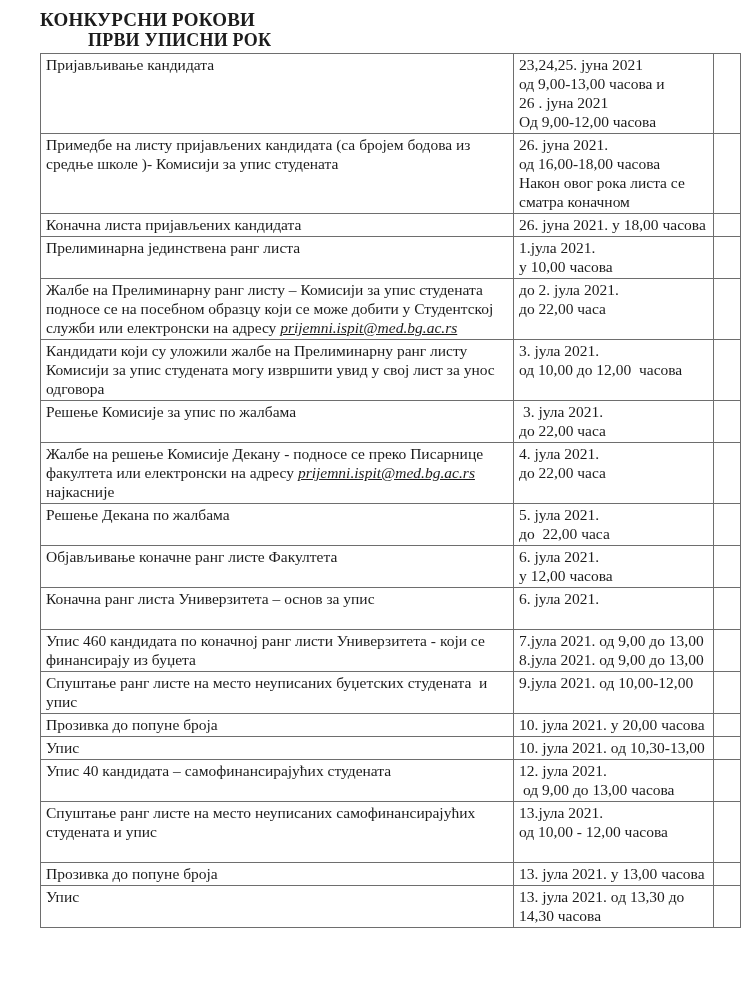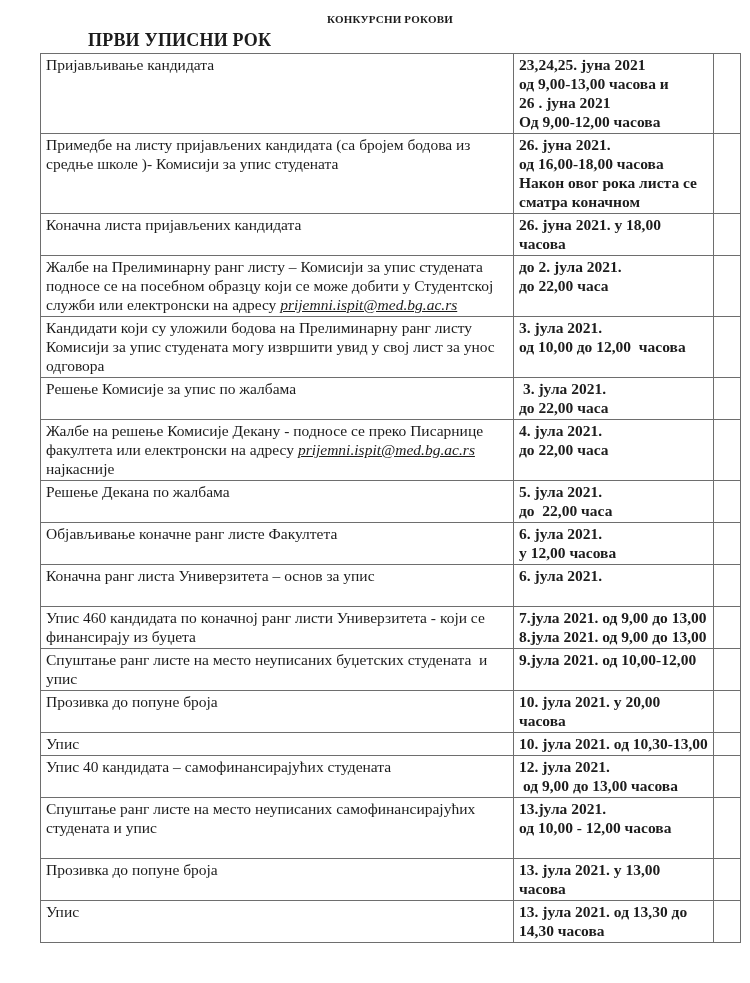--- a/index.html
+++ b/index.html
@@ -11,23 +11,23 @@
     width: 750px;
     font-family: "Liberation Serif", serif;
     color: #1c1c1c;
   }
   .page {
     width: 700px;
     margin-left: 40px;
     padding-top: 9px;
   }
   .doc-title {
-    text-align: center;
+    text-align: left;
     font-weight: bold;
-    font-size: 11px;
+    font-size: 19px;
     line-height: 21px;
     letter-spacing: 0.2px;
   }
   .doc-subtitle {
     font-weight: bold;
     font-size: 18px;
     line-height: 20px;
     padding-left: 48px;
     letter-spacing: 0.2px;
   }
@@ -48,21 +48,21 @@
   }
   td.c-activity { width: 463px; }
   td.c-dates    { width: 190px; }
   td.c-empty    { width: 17px; padding: 0; }
   .email-link {
     text-decoration: underline;
     color: inherit;
     cursor: pointer;
     font-style: italic;
   }
-  .date-line { min-height: 19px; font-weight: bold; }
+  .date-line { min-height: 19px; }
 </style>
 </head>
 <body>
 
 <div class="page">
   <div class="doc-title">КОНКУРСНИ РОКОВИ</div>
   <div class="doc-subtitle">ПРВИ УПИСНИ РОК</div>
   <table class="schedule">
     <tbody id="schedule-body">
         <tr>
@@ -74,26 +74,31 @@
           <td class="c-activity"><span>Примедбе на листу пријављених кандидата (са бројем бодова из средње школе )- Комисији за упис студената</span></td>
           <td class="c-dates"><div class="date-line">26. јуна 2021.</div><div class="date-line">од 16,00-18,00 часова</div><div class="date-line">Након овог рока листа се сматра коначном</div></td>
           <td class="c-empty">&nbsp;</td>
         </tr>
         <tr>
           <td class="c-activity"><span>Коначна листа пријављених кандидата</span></td>
           <td class="c-dates"><div class="date-line">26. јуна 2021. у 18,00 часова</div></td>
           <td class="c-empty">&nbsp;</td>
         </tr>
         <tr>
+          <td class="c-activity"><span>Прелиминарна јединствена ранг листа</span></td>
+          <td class="c-dates"><div class="date-line">1.јула 2021.</div><div class="date-line">у 10,00 часова</div></td>
+          <td class="c-empty">&nbsp;</td>
+        </tr>
+        <tr>
           <td class="c-activity"><span>Жалбе на Прелиминарну ранг листу – Комисији за упис студената подносе се на посебном образцу који се може добити у Студентској служби или електронски на адресу </span><span class="email-link">prijemni.ispit@med.bg.ac.rs</span></td>
           <td class="c-dates"><div class="date-line">до 2. јула 2021.</div><div class="date-line">до 22,00 часа</div></td>
           <td class="c-empty">&nbsp;</td>
         </tr>
         <tr>
-          <td class="c-activity"><span>Кандидати који су уложили бодова на Прелиминарну ранг листу Комисији за упис студената могу извршити увид у свој лист за унос одговора</span></td>
+          <td class="c-activity"><span>Кандидати који су уложили жалбе на Прелиминарну ранг листу Комисији за упис студената могу извршити увид у свој лист за унос одговора</span></td>
           <td class="c-dates"><div class="date-line">3. јула 2021.</div><div class="date-line">од 10,00 до 12,00  часова</div></td>
           <td class="c-empty">&nbsp;</td>
         </tr>
         <tr>
           <td class="c-activity"><span>Решење Комисије за упис по жалбама</span></td>
           <td class="c-dates"><div class="date-line"> 3. јула 2021.</div><div class="date-line">до 22,00 часа</div></td>
           <td class="c-empty">&nbsp;</td>
         </tr>
         <tr>
           <td class="c-activity"><span>Жалбе на решење Комисије Декану - подносе се преко Писарнице факултета или електронски на адресу </span><span class="email-link">prijemni.ispit@med.bg.ac.rs</span><span> најкасније</span></td>

